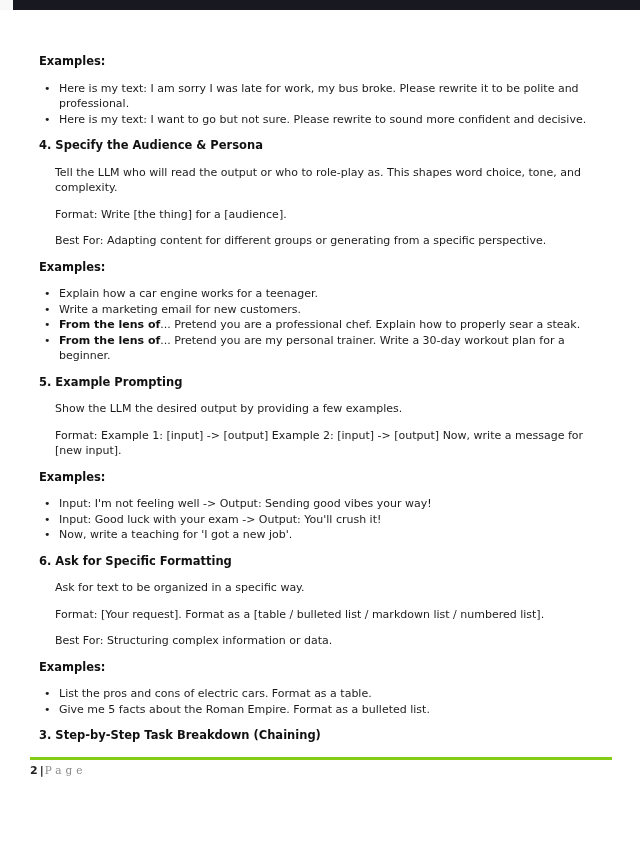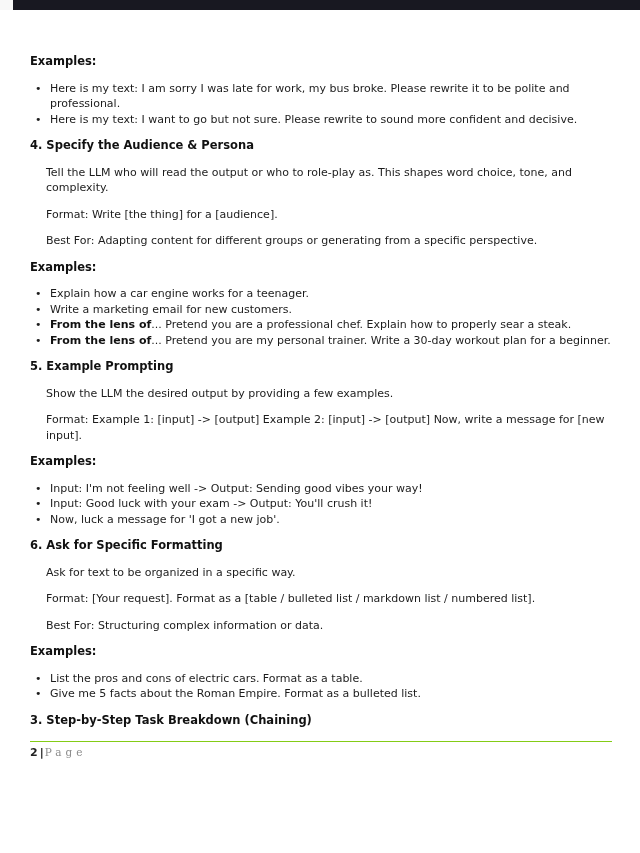--- a/index.html
+++ b/index.html
@@ -16,21 +16,21 @@
     position: absolute; top: 0; left: 0;
     width: 640px; height: 10px;
     background: #181821;
   }
   .top-bar-notch {
     position: absolute; top: 0; left: 0;
     width: 13px; height: 10px;
     background: #f8f8f8;
   }
   .content {
-    padding: 54px 28px 0 30px;
+    padding: 54px 28px 0 39px;
     font-size: 11px;
     line-height: 15.5px;
   }
   .block { margin-bottom: 11px; }
   .heading {
     font-size: 11.5px;
     font-weight: bold;
     color: #111111;
     line-height: 15.5px;
   }
@@ -43,21 +43,21 @@
   ul.bullets li::before {
     content: "\2022";
     position: absolute;
     left: 5px; top: 0;
     font-size: 11px;
     color: #1c1c1c;
   }
   .bold-lead { font-weight: bold; color: #111111; }
   .footer {
     margin: 13px 28px 0 30px;
-    border-top: 1px solid #84cc16;
+    border-top: 3px solid #84cc16;
     padding-top: 3px;
     font-size: 11px;
     line-height: 14px;
   }
   .pg-num { font-weight: bold; color: #222222; }
   .pg-sep { font-weight: bold; color: #222222; margin: 0 1px 0 2px; }
   .pg-label {
     color: #8c8c8c;
     font-family: "DejaVu Serif", serif;
     font-size: 10.5px;
@@ -98,21 +98,21 @@
   <div class="block heading">5. Example Prompting</div>
 
   <p class="block paragraph">Show the LLM the desired output by providing a few examples.</p>
   <p class="block paragraph">Format: Example 1: [input] -&gt; [output] Example 2: [input] -&gt; [output] Now, write a message for [new input].</p>
 
   <div class="block heading">Examples:</div>
 
   <ul class="block bullets">
     <li><span class="bold-lead"></span><span>Input: I'm not feeling well -&gt; Output: Sending good vibes your way!</span></li>
     <li><span class="bold-lead"></span><span>Input: Good luck with your exam -&gt; Output: You'll crush it!</span></li>
-    <li><span class="bold-lead"></span><span>Now, luck a message for 'I got a new job'.</span></li>
+    <li><span class="bold-lead"></span><span>Now, write a teaching for 'I got a new job'.</span></li>
   </ul>
 
   <div class="block heading">6. Ask for Specific Formatting</div>
 
   <p class="block paragraph">Ask for text to be organized in a specific way.</p>
   <p class="block paragraph">Format: [Your request]. Format as a [table / bulleted list / markdown list / numbered list].</p>
   <p class="block paragraph">Best For: Structuring complex information or data.</p>
 
   <div class="block heading">Examples:</div>
 

